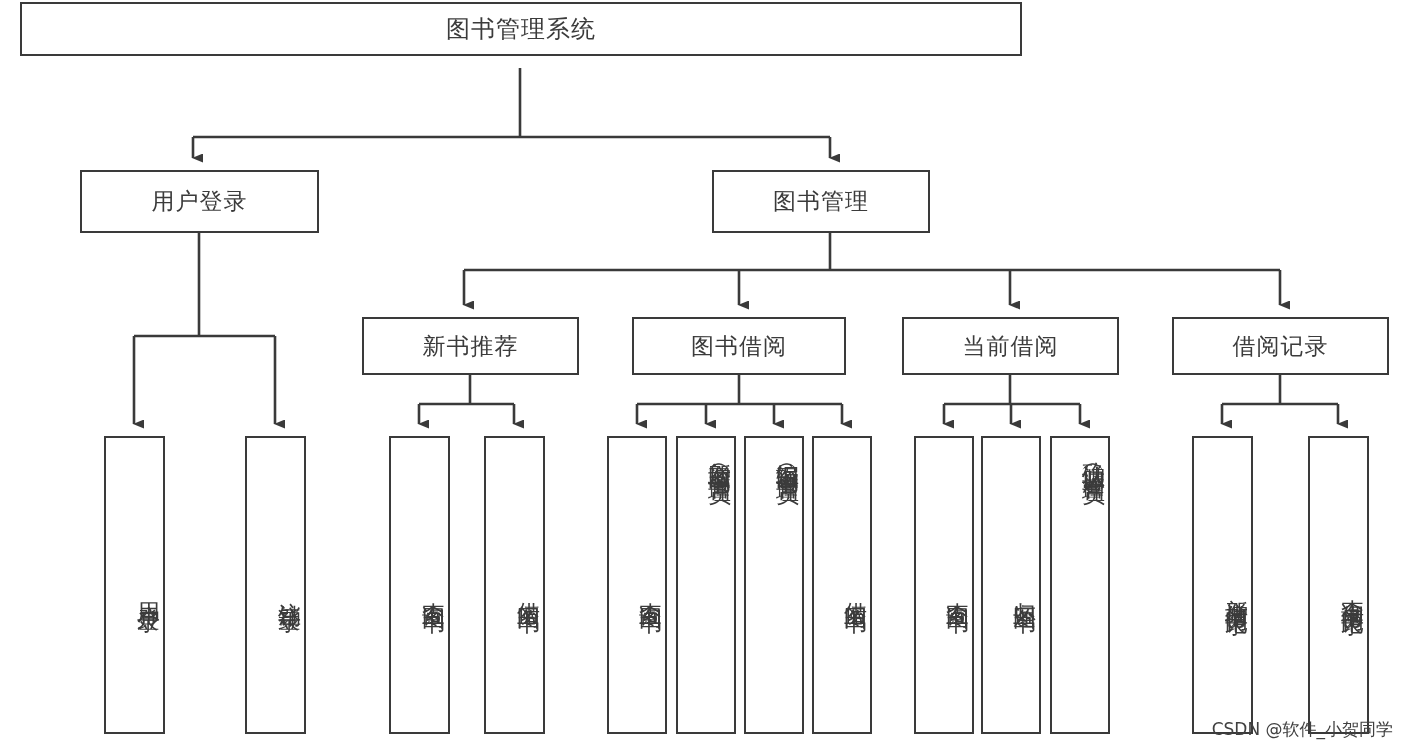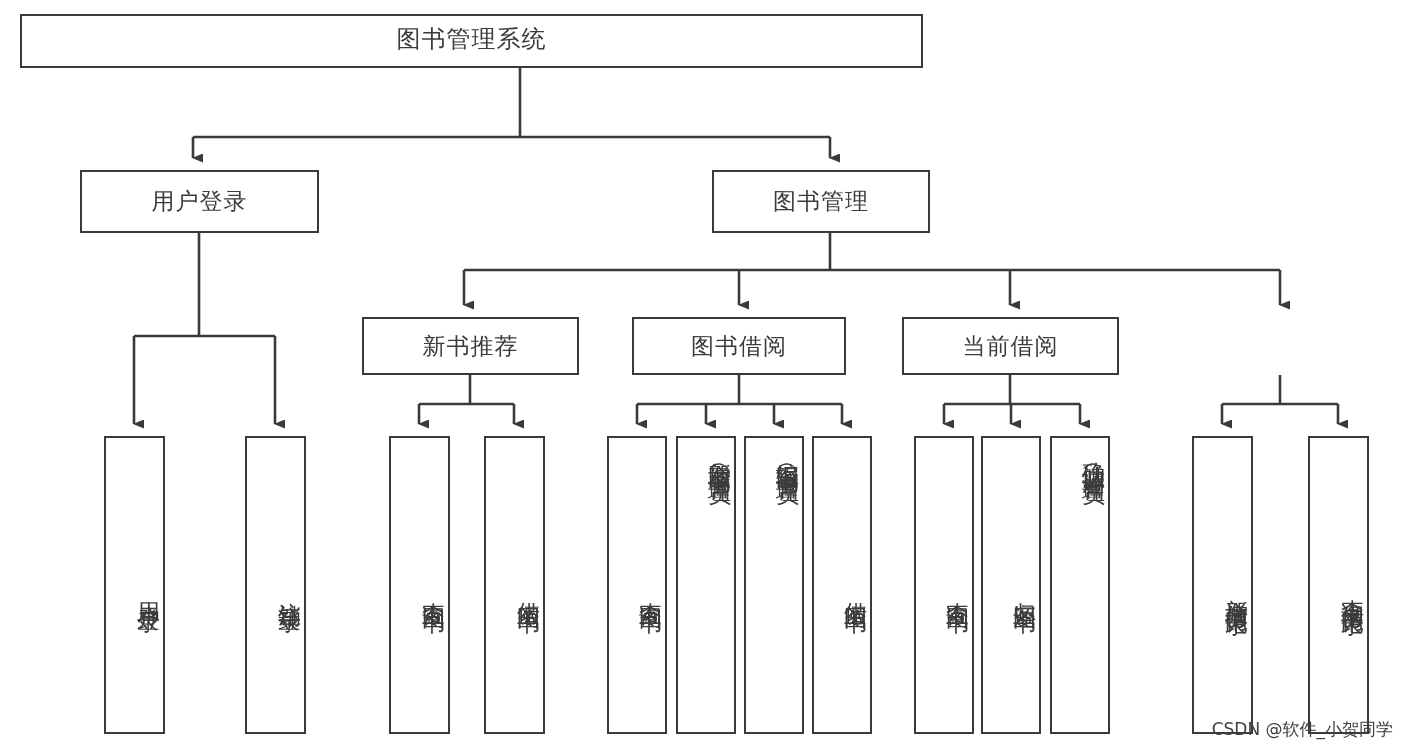--- a/index.html
+++ b/index.html
@@ -122,40 +122,43 @@
       <path d="M1011,404 L1011,424" marker-end="url(#arrow)"></path>
       <path d="M1080,404 L1080,424" marker-end="url(#arrow)"></path>
 
       <path d="M1280,375 L1280,404"></path>
       <path d="M1222,404 L1338,404"></path>
       <path d="M1222,404 L1222,424" marker-end="url(#arrow)"></path>
       <path d="M1338,404 L1338,424" marker-end="url(#arrow)"></path>
     </g>
   </svg>
 
-  <div class="node root" style="left:20px; top:14px; width:903px; height:54px;font-family:Liberation Mono, monospace;">
+  <div class="node root" style="left:20px; top:2px; width:1002px; height:54px;">
     <span>图书管理系统</span>
   </div>
 
   <div class="node" style="left:80px; top:170px; width:239px; height:63px;">
     <span>用户登录</span>
   </div>
   <div class="node" style="left:712px; top:170px; width:218px; height:63px;">
     <span>图书管理</span>
   </div>
 
   <div class="node" style="left:362px; top:317px; width:217px; height:58px;">
     <span>新书推荐</span>
   </div>
   <div class="node" style="left:632px; top:317px; width:214px; height:58px;">
     <span>图书借阅</span>
   </div>
   <div class="node" style="left:902px; top:317px; width:217px; height:58px;">
     <span>当前借阅</span>
   </div>
+  <div class="node" style="left:1172px; top:317px; width:217px; height:58px;">
+    <span>借阅记录</span>
+  </div>
 
   <div class="node vertical" style="left:104px; top:436px; width:61px; height:298px;">
     <span>用户登录</span>
   </div>
   <div class="node vertical" style="left:245px; top:436px; width:61px; height:298px;">
     <span>注销登录</span>
   </div>
 
   <div class="node vertical" style="left:389px; top:436px; width:61px; height:298px;">
     <span>查询图书</span>

